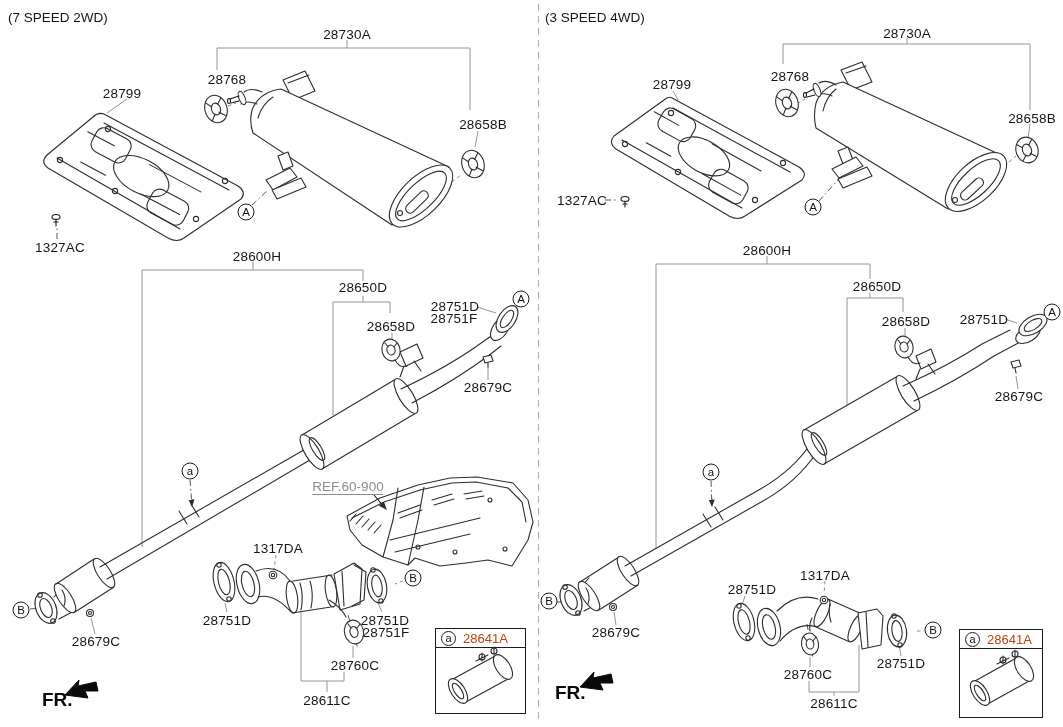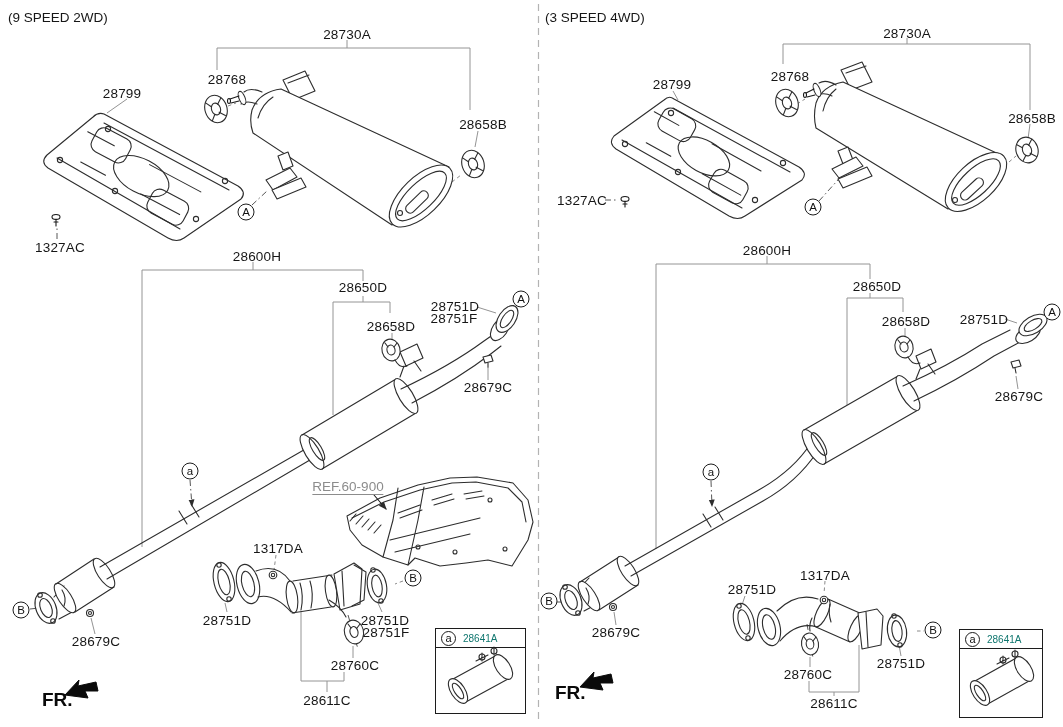--- a/index.html
+++ b/index.html
@@ -13,21 +13,21 @@
            background:#fff;color:#111;font-size:11.5px;line-height:15px;text-align:center;
            transform:translate(-50%,-50%);box-sizing:border-box;}
   .ref-label{position:absolute;transform:translate(-50%,-50%);font-size:13.5px;color:#8c8c8c;
              border-bottom:1.2px solid #8c8c8c;padding-bottom:0px;white-space:nowrap;}
   .fr-label{position:absolute;font-size:19px;font-weight:bold;color:#0a0a0a;white-space:nowrap;}
   .inset-box{position:absolute;border:1.4px solid #1c1c1c;box-sizing:border-box;background:transparent;}
   .inset-header{display:flex;align-items:center;gap:7px;height:19px;border-bottom:1.3px solid #1c1c1c;
                 padding-left:5px;box-sizing:border-box;}
   .callout-inline{width:15px;height:15px;border:1.3px solid #1c1c1c;border-radius:50%;background:#fff;
                   color:#111;font-size:11px;line-height:13px;text-align:center;box-sizing:border-box;flex:0 0 auto;}
-  .inset-part{font-size:10px;color:#0f766e;white-space:nowrap;text-align:right;}
+  .inset-part{font-size:13px;color:#c2410c;white-space:nowrap;text-align:right;}
   
   .p{stroke:#2d2d2d;fill:none;stroke-width:1.1;stroke-linejoin:round;stroke-linecap:round;}
   .pw{stroke:#2d2d2d;fill:#fff;stroke-width:1.1;stroke-linejoin:round;stroke-linecap:round;}
   .ld{stroke:#949494;fill:none;stroke-width:1;}
   .ds{stroke:#8a8a8a;fill:none;stroke-width:1;stroke-dasharray:3.5 3;}
   .dd{stroke:#565656;fill:none;stroke-width:1;stroke-dasharray:6 3 1.5 3;}
   .blk{stroke:#1a1a1a;fill:none;stroke-width:1.1;stroke-linecap:round;}
 </style>
 </head>
 <body>
@@ -348,21 +348,21 @@
     <path class="p" d="M975,681 L1018,657 M986,705 L1029,681"></path>
     <ellipse class="pw" cx="1024" cy="669" rx="7" ry="14" transform="rotate(-33 1024 669)"></ellipse>
     <ellipse class="pw" cx="980" cy="693" rx="7" ry="14" transform="rotate(-33 980 693)"></ellipse>
     <ellipse class="p" cx="980" cy="693" rx="3.5" ry="9" transform="rotate(-33 980 693)"></ellipse>
     <circle class="pw" cx="1003" cy="660" r="3"></circle>
         <circle class="pw" cx="1015" cy="654" r="3"></circle>
     <path class="p" d="M1003,656 V664 M1015,650 V658 M997,664 L1009,658"></path>
   </g>
 </svg>
 
-  <div class="panel-title" id="title-0" style="left: 8px; top: 10px;">(9 SPEED 2WD)</div>
+  <div class="panel-title" id="title-0" style="left: 8px; top: 10px;">(7 SPEED 2WD)</div>
   <div class="panel-title" id="title-1" style="left: 545px; top: 10px;">(3 SPEED 4WD)</div>
   <div class="ref-label" id="ref-0" style="left: 348px; top: 487px;">REF.60-900</div>
   <div class="fr-label" id="fr-0" style="left: 42px; top: 689px;">FR.</div>
   <div class="fr-label" id="fr-1" style="left: 555px; top: 682px;">FR.</div>
 
   <div class="inset-box" id="inset-0" style="left: 435px; top: 628px; width: 91px; height: 86px;">
     <div class="inset-header">
       <span class="callout-inline">a</span>
       <span class="inset-part">28641A</span>
     </div>

